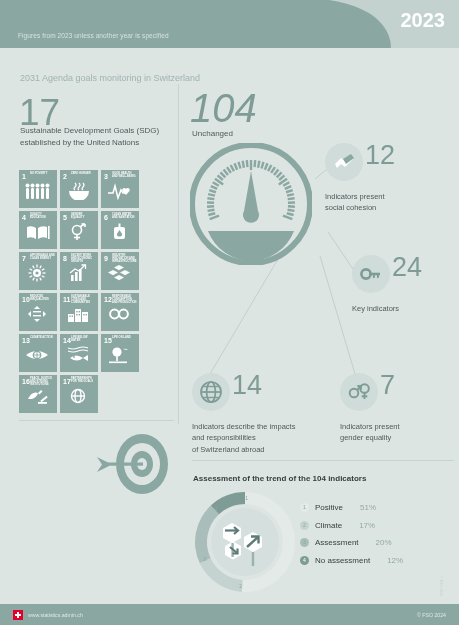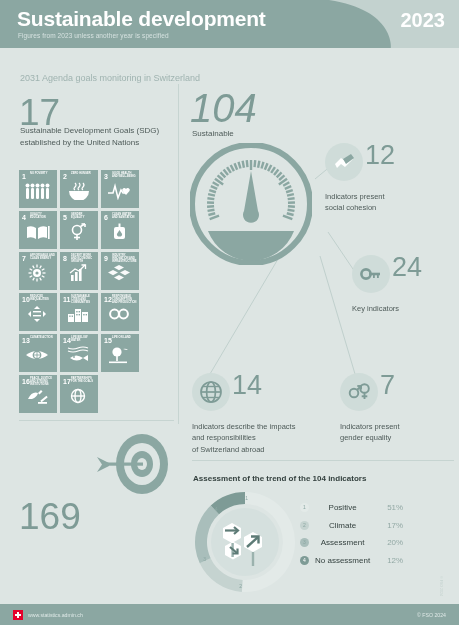--- a/index.html
+++ b/index.html
@@ -115,21 +115,21 @@
   .dv2 { left:192px; top:412px; width:262px; }
   
   .trend-title {
     position:absolute; left:193px; top:426px;
     font-size:8px; font-weight:bold; color:#33403e;text-align:center;
   }
   .donut { position:absolute; left:193px; top:442px; }
   .legend { position:absolute; left:300px; top:455px; }
   .lg-row {
     display:flex; align-items:center; margin-bottom:8.5px;
-    font-size:8px; color:#33403e;justify-content:space-between;
+    font-size:8px; color:#33403e;
   }
   .lg-mark {
     width:9px; height:9px; border-radius:50%;
     margin-right:6px; flex:0 0 9px;
     display:flex; align-items:center; justify-content:center;
     font-size:5px; color:#fff; line-height:1;
   }
   .lg-pct { color:#93a9a5; margin-left:17px; }
   .sidenote {
     position:absolute; left:443px; top:528px;
@@ -159,21 +159,20 @@
     font-size:5.2px; color:#dfe9e7;
   }
 </style>
 </head>
 <body>
 
 <div class="header">
   <svg class="header-wave" viewBox="0 0 130 48" preserveAspectRatio="none">
     <path d="M0,0 L130,0 L130,48 L62,48 C62,48 66,10 0,0 Z" fill="#c3d2cf"></path>
   </svg>
-  <div class="header-title">Sustainable development</div>
   <div class="header-sub">Figures from 2023 unless another year is specified</div>
   <div class="header-year">2023</div>
 </div>
 
 <div class="canvas">
 
   <div class="section-title">2031 Agenda goals monitoring in Switzerland</div>
 
   <div class="big-num n17">17</div>
   <div class="cap17">Sustainable Development Goals (SDG) established by the United Nations</div>
@@ -409,26 +408,25 @@
 
   <svg class="target-ico" width="75" height="62" viewBox="0 0 75 62">
     <ellipse cx="47" cy="31" rx="26" ry="30" fill="#8ba7a2"></ellipse>
     <ellipse cx="47" cy="31" rx="18" ry="21" fill="#dde5e3"></ellipse>
     <ellipse cx="47" cy="31" rx="11" ry="13" fill="#8ba7a2"></ellipse>
     <ellipse cx="47" cy="31" rx="5" ry="6" fill="#dde5e3"></ellipse>
     <rect x="12" y="29.5" width="36" height="3.2" fill="#8ba7a2"></rect>
     <path d="M2,24 L14,30 L14,33 L2,39 L7,31.5 Z" fill="#8ba7a2"></path>
   </svg>
 
-  <div class="big-num n169">169</div>
 
   <div class="vdiv"></div>
 
   <div class="big-num n104">104</div>
-  <div class="cap104">Sustainable</div>
+  <div class="cap104">Unchanged</div>
 
   <svg class="connectors" style="position:absolute;left:180px;top:36px;" width="279" height="340">
     <line x1="135" y1="95" x2="163" y2="72" stroke="#c0d0cd" stroke-width="1"></line>
     <line x1="148" y1="148" x2="175" y2="188" stroke="#c0d0cd" stroke-width="1"></line>
     <line x1="98" y1="175" x2="30" y2="290" stroke="#c0d0cd" stroke-width="1"></line>
     <line x1="140" y1="172" x2="175" y2="290" stroke="#c0d0cd" stroke-width="1"></line>
   </svg>
 
   <svg class="gauge-wrap" width="122" height="122" viewBox="0 0 122 122">
     <circle cx="61" cy="61" r="59" fill="none" stroke="#8ba7a2" stroke-width="6"></circle>

